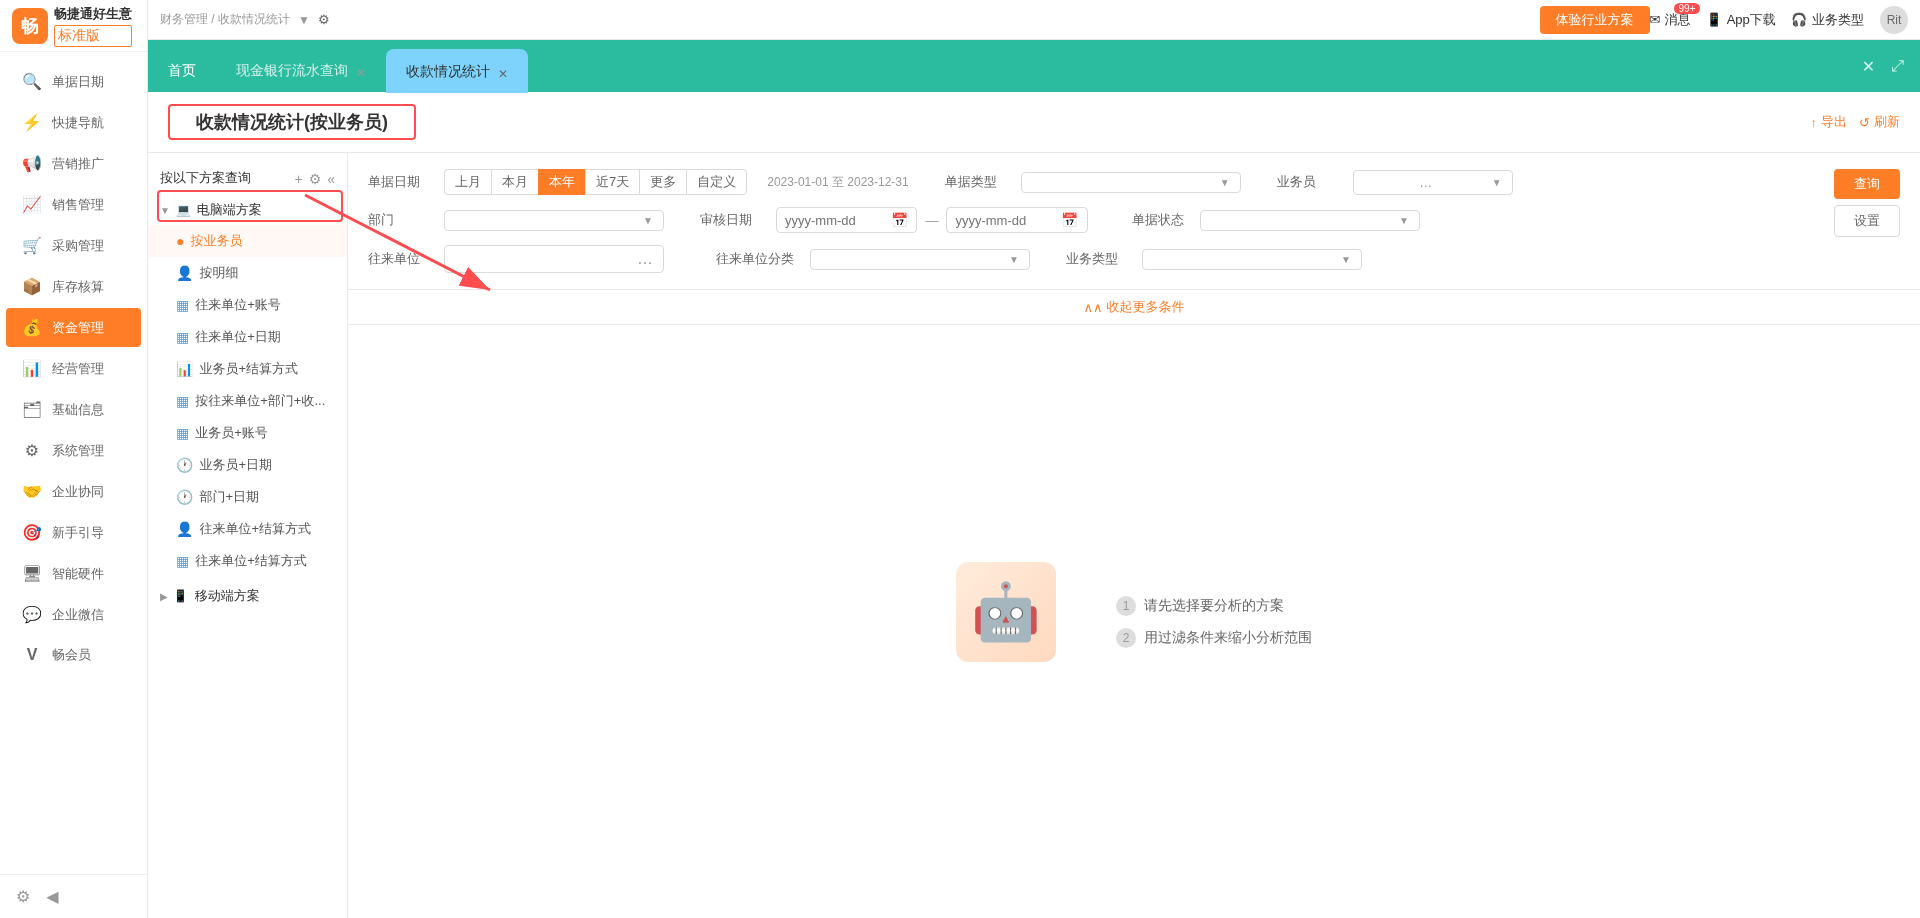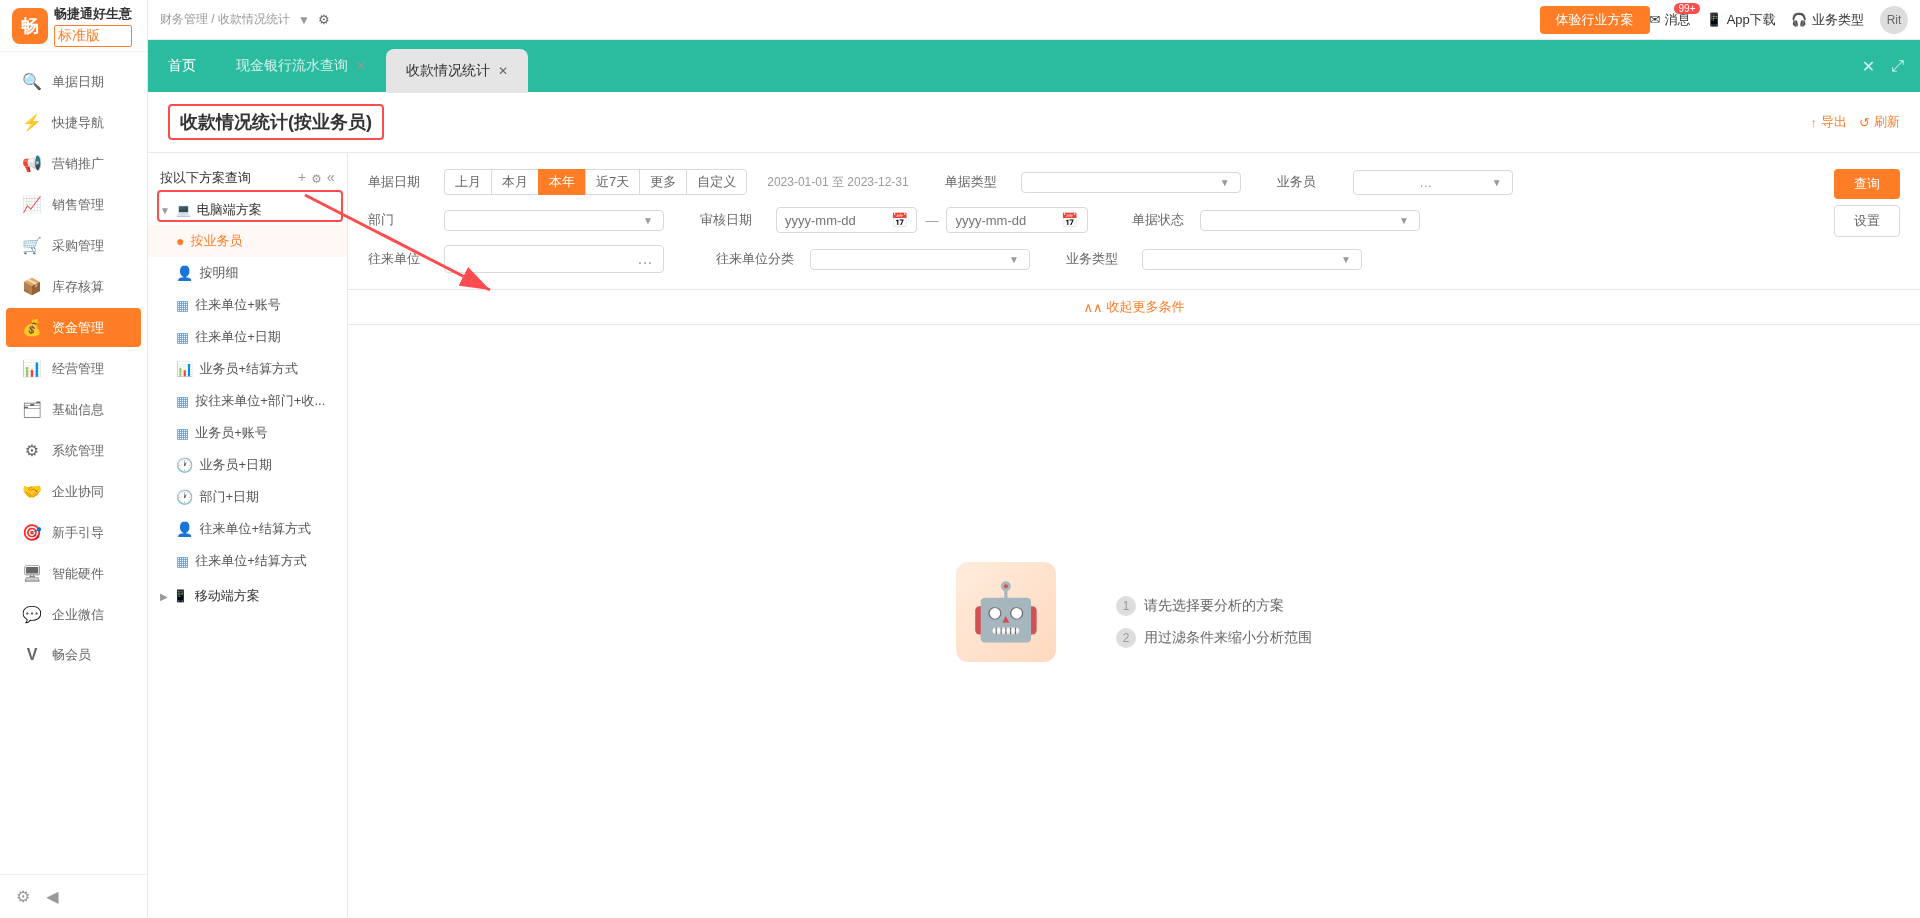--- a/index.html
+++ b/index.html
@@ -106,31 +106,31 @@
       height: 52px;
       background: #2bbca0;
       display: flex;
       align-items: center;
       padding: 0;
       position: relative;
     }
     .tab-item {
       height: 52px;
       display: flex;
-      align-items: center;
-      padding: 0 20px;
+      align-items: flex-end;
+      padding: 12px 20px;
       cursor: pointer;
       color: rgba(255,255,255,0.8);
       font-size: 14px;
       position: relative;
       gap: 8px;
     }
     .tab-item.home { color: #fff; }
     .tab-item.active {
-      background: #e5e5e5;
+      background: #7dd3fc;
       color: #333;
       border-radius: 8px 8px 0 0;
       margin-top: 9px;
       height: 44px;
     }
     .tab-close { font-size: 12px; color: #999; cursor: pointer; }
     .tab-bar-right {
       margin-left: auto;
       display: flex;
       align-items: center;
@@ -155,21 +155,21 @@
       display: flex;
       align-items: center;
       justify-content: space-between;
       border-bottom: 1px solid #e8e8e8;
     }
     .page-title {
       font-size: 18px;
       font-weight: bold;
       color: #333;
       border: 2px solid #ff4d4f;
-      padding: 4px 10px;
+      padding: 4px 26px;
       border-radius: 4px;
     }
     .page-actions { display: flex; gap: 12px; align-items: center; }
     .export-btn {
       display: flex; align-items: center; gap: 4px;
       color: #ff7d26; cursor: pointer; font-size: 13px;
     }
     .refresh-btn {
       display: flex; align-items: center; gap: 4px;
       color: #ff7d26; cursor: pointer; font-size: 13px;
@@ -188,21 +188,20 @@
       background: #fff;
       border-right: 1px solid #e8e8e8;
       overflow-y: auto;
       padding: 12px 0;
     }
     .panel-header {
       display: flex;
       align-items: flex-end;
       justify-content: space-between;
       padding: 4px 12px 8px;
-      font-family: Liberation Mono, monospace;
     }
     .panel-title { font-size: 13px; color: #333; font-weight: 500; }
     .panel-actions { display: flex; gap: 6px; }
     .panel-action-btn { cursor: pointer; color: #999; font-size: 14px; }
 
     .tree-section { margin-bottom: 4px; }
     .tree-section-header {
       display: flex;
       align-items: center;
       padding: 6px 12px;

